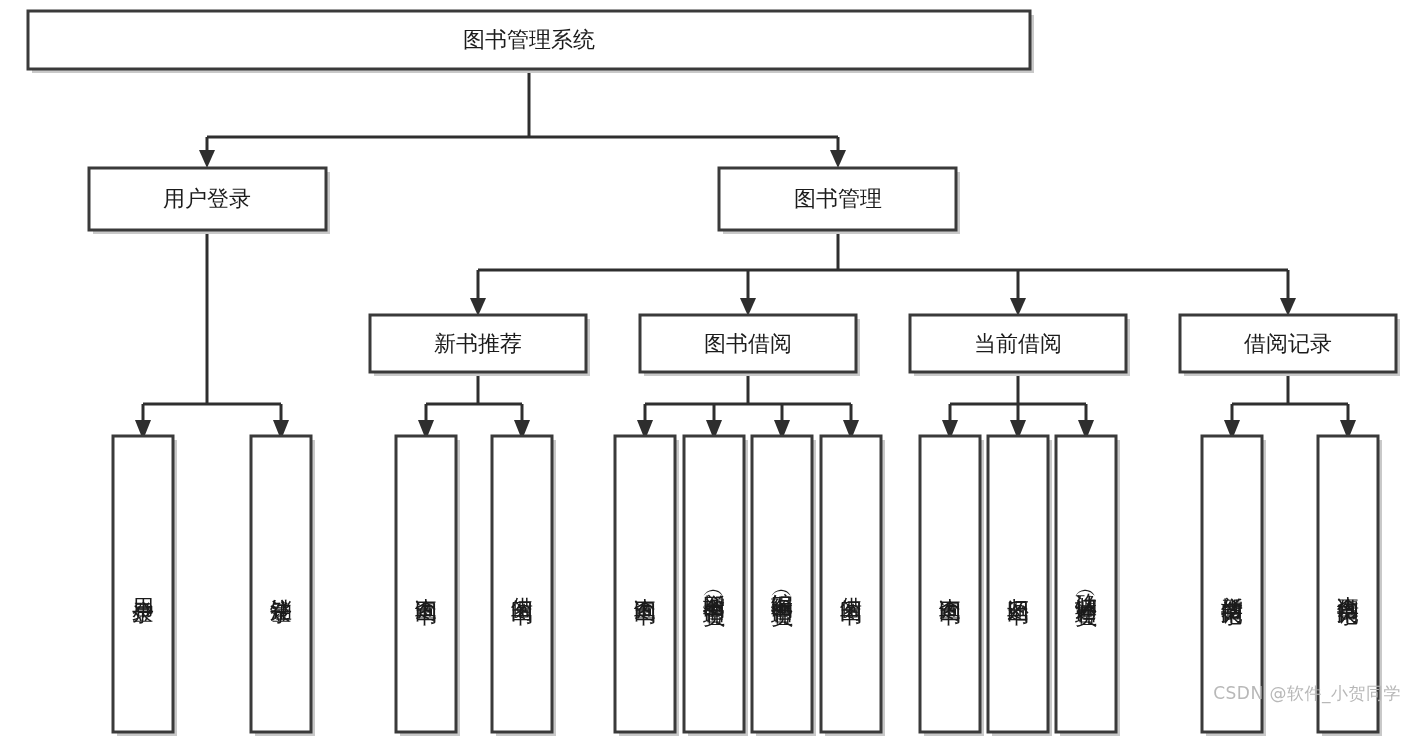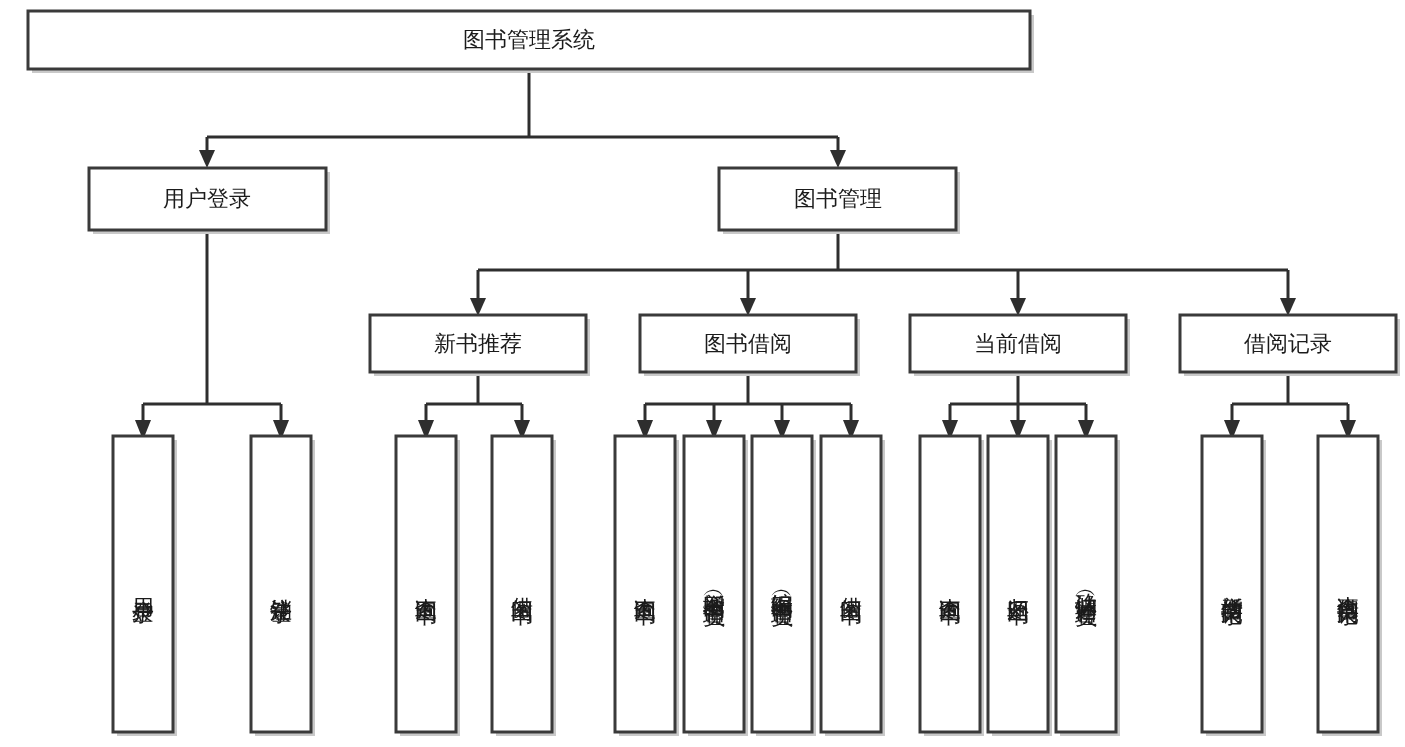--- a/index.html
+++ b/index.html
@@ -277,14 +277,15 @@
   <div class="leaf-label" style="left:744px; top:436px; width:60px; height:296px;">编辑图书（管理员）</div>
   <div class="leaf-label" style="left:813px; top:436px; width:60px; height:296px;">借阅图书</div>
 
   <div class="leaf-label" style="left:912px; top:436px; width:60px; height:296px;">查询图书</div>
   <div class="leaf-label" style="left:980px; top:436px; width:60px; height:296px;">归还图书</div>
   <div class="leaf-label" style="left:1048px; top:436px; width:60px; height:296px;">确认归还（管理员）</div>
 
   <div class="leaf-label" style="left:1194px; top:436px; width:60px; height:296px;">新增借阅记录</div>
   <div class="leaf-label" style="left:1310px; top:436px; width:60px; height:296px;">查询借阅记录</div>
 
+  <div class="watermark">CSDN @软件_小贺同学</div>
 
 </div>
 
 </body></html>

